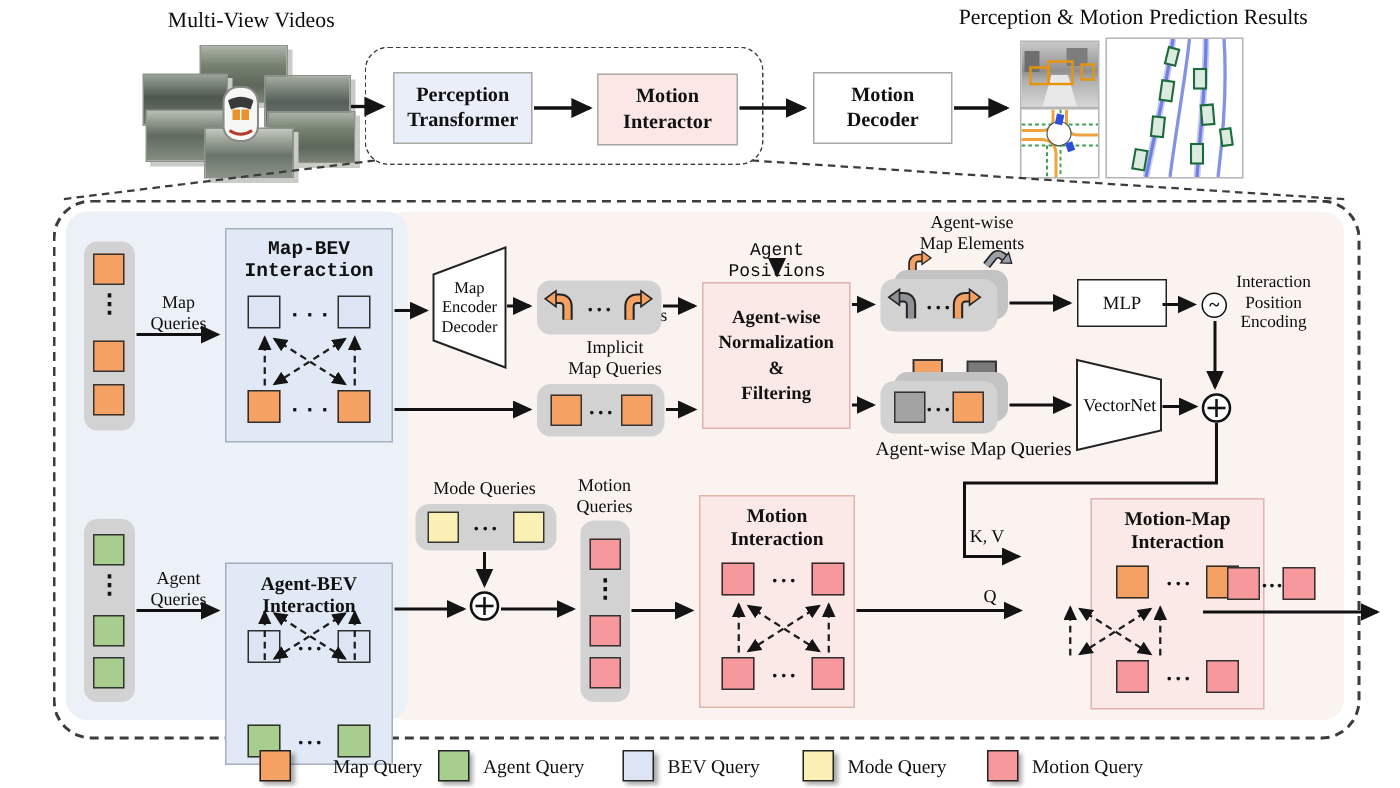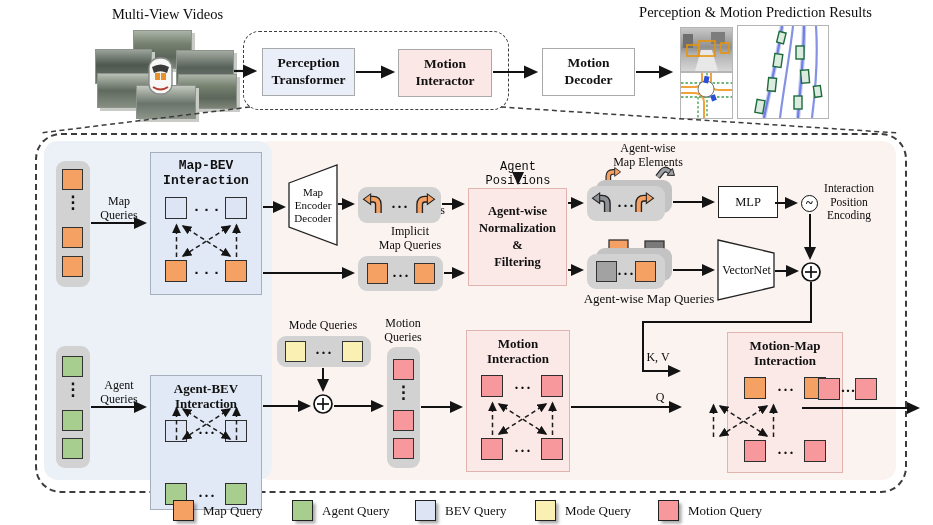--- a/index.html
+++ b/index.html
@@ -303,21 +303,21 @@
     <div class="sq sq-bl" style="left: 16px; background: rgb(247, 153, 156);"></div>
     <div class="sq sq-br" style="left: 76px; background: rgb(247, 153, 156);"></div>
     <div class="dots dots-t" style="left:38px;">···</div>
     <div class="dots dots-b" style="left:38px;">···</div>
   </div>
 
   <div class="msq" style="left: 818px; top: 378px; width: 22px; height: 22px; background: rgb(247, 153, 156);"></div>
   <div class="msq" style="left: 855px; top: 378px; width: 22px; height: 22px; background: rgb(247, 153, 156);"></div>
   <div class="dots" style="left:838px;top:384px;width:20px;letter-spacing:0;">···</div>
 
-  <div class="legend-item" style="left:173px;top:500px;">
+  <div class="legend-item" style="left:173px;top:500px;gap:19px;">
     <span class="swatch" style="background: rgb(245, 161, 99);"></span>
     <span class="llab">Map Query</span>
   </div>
   <div class="legend-item" style="left:292px;top:500px;">
     <span class="swatch" style="background: rgb(167, 205, 143);"></span>
     <span class="llab">Agent Query</span>
   </div>
   <div class="legend-item" style="left:415px;top:500px;">
     <span class="swatch" style="background: rgb(221, 229, 244);"></span>
     <span class="llab">BEV Query</span>

